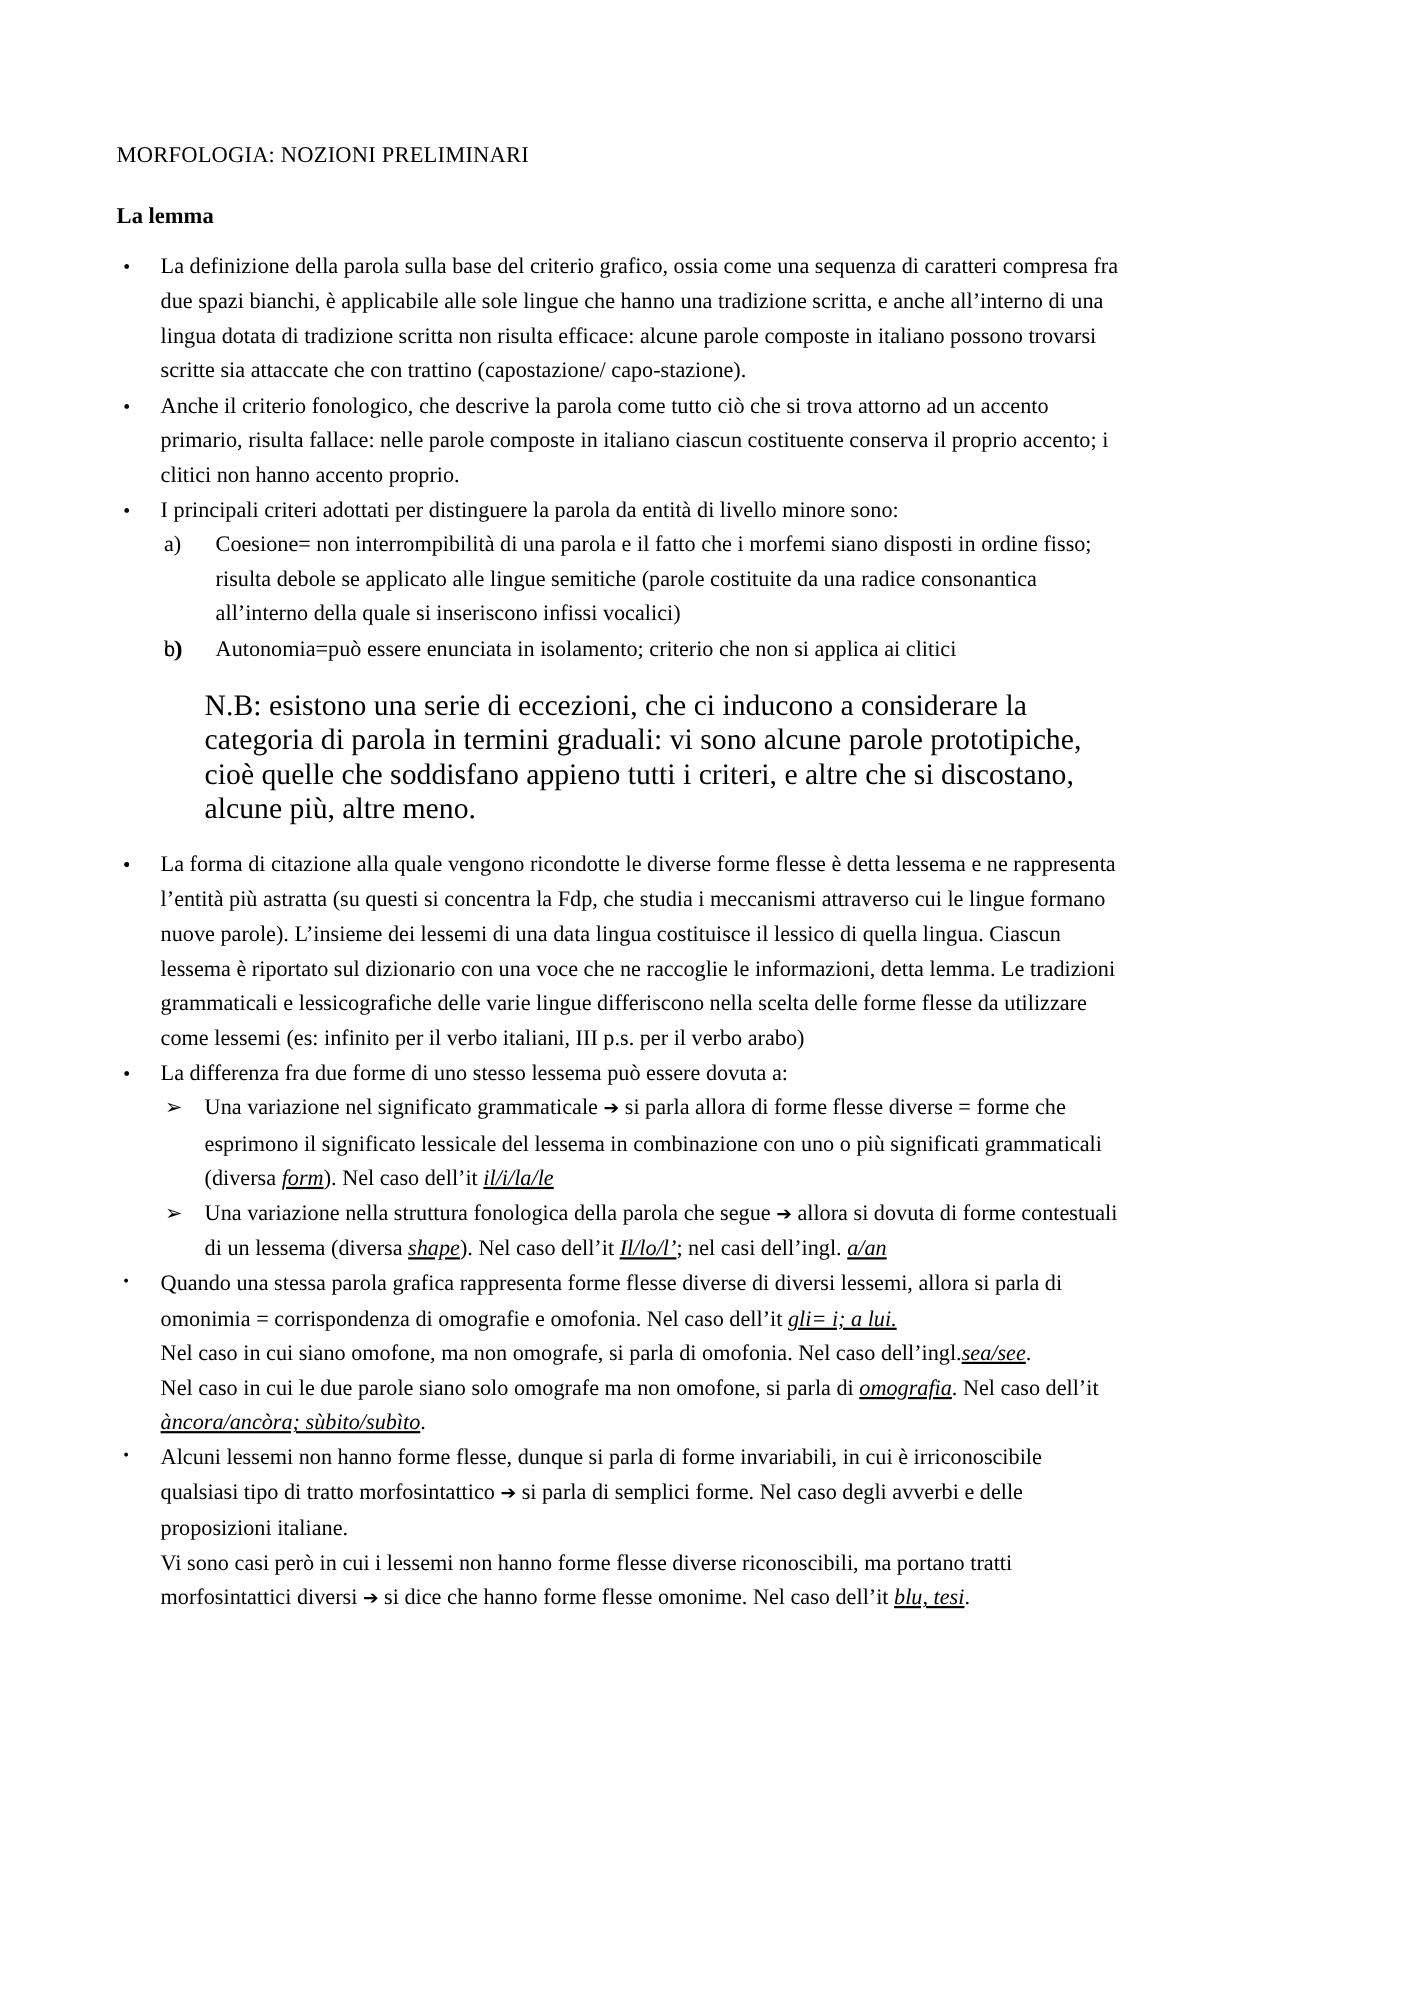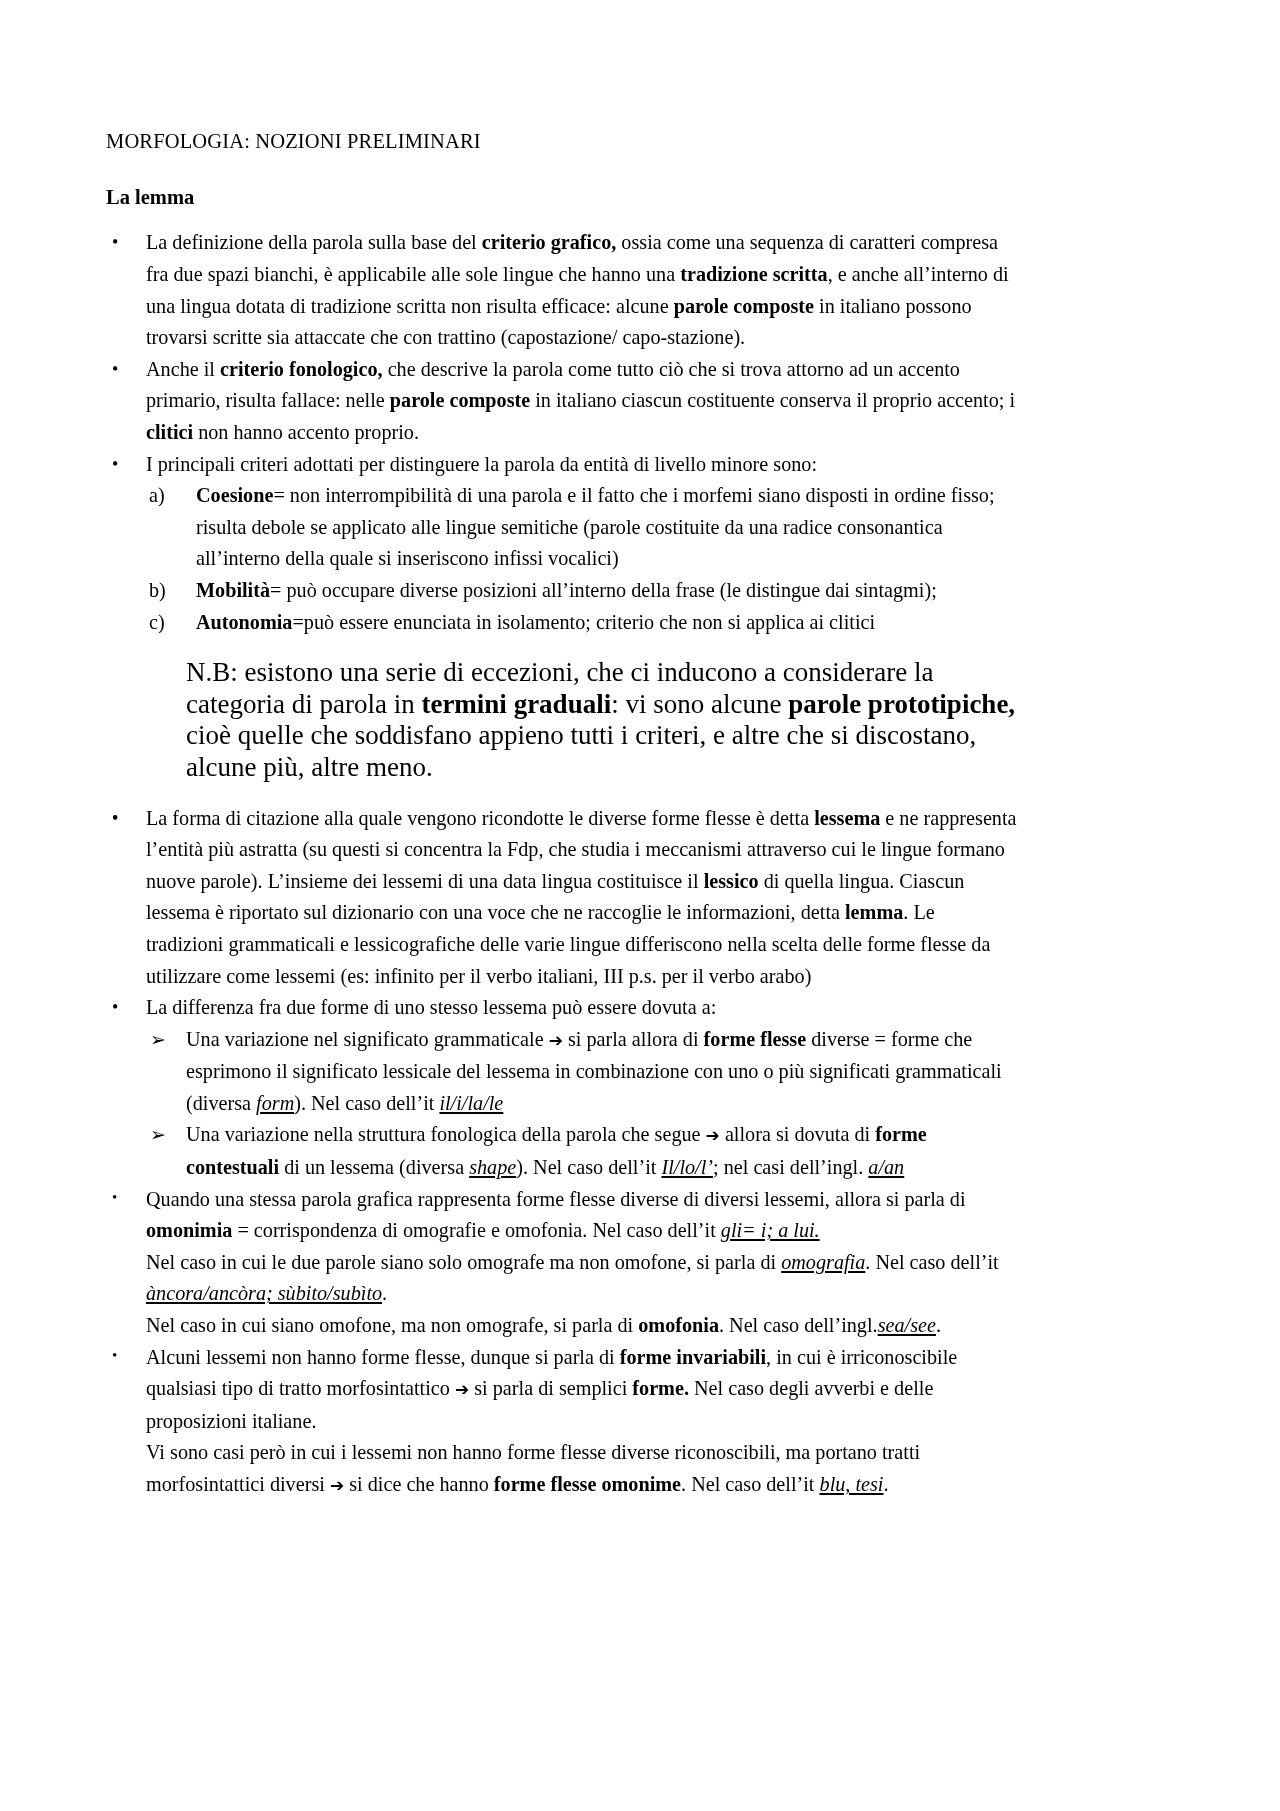--- a/index.html
+++ b/index.html
@@ -95,21 +95,21 @@
     top: 0;
     font-size: 19px;
   }
   .nb-block {
     padding-left: 40px;
     font-size: 27px;
     line-height: 31.6px;
     margin-top: 19px;
     margin-bottom: 19px;
   }
-  b, strong { font-weight: bold; text-align: right; }
+  b, strong { font-weight: normal; text-align: right; }
   i, em { font-style: italic; text-decoration: underline; }
   .arrow-glyph {
     font-family: "DejaVu Sans", sans-serif;
     font-weight: bold;
     font-size: 17px;
   }
 </style>
 </head>
 <body>
 
@@ -135,21 +135,20 @@
       <span class="dot">•</span>
       <span class="para">I principali criteri adottati per distinguere la parola da entità di livello minore sono:</span>
 
       <ol class="alpha">
         <li>
           <span class="marker">a)</span>
           <span><b>Coesione</b><span>= non interrompibilità di una parola e il fatto che i morfemi siano disposti in ordine fisso; risulta debole se applicato alle lingue semitiche (parole costituite da una radice consonantica all’interno della quale si inseriscono infissi vocalici)</span></span>
         </li>
         <li>
           <span class="marker">b)</span>
-          <span><b>Mobilità</b><span>= può occupare diverse posizioni all’interno della frase (le distingue dai sintagmi);</span></span>
         </li>
         <li>
           <span class="marker">c)</span>
           <span><b>Autonomia</b><span>=può essere enunciata in isolamento; criterio che non si applica ai clitici</span></span>
         </li>
       </ol>
 
       <div class="nb-block"><span>N.B: esistono una serie di eccezioni, che ci inducono a considerare la categoria di parola in </span><b>termini graduali</b><span>: vi sono alcune </span><b>parole prototipiche,</b><span> cioè quelle che soddisfano appieno tutti i criteri, e altre che si discostano, alcune più, altre meno.</span></div>
     </li>
 
@@ -174,22 +173,22 @@
         <li>
           <span class="arrowmark">➢</span>
           <span><span>Una variazione nella struttura fonologica della parola che segue </span><span class="arrow-glyph">➔</span><span> allora si dovuta di </span><b>forme contestuali</b><span> di un lessema (diversa </span><i>shape</i><span>). Nel caso dell’it </span><i>Il/lo/l’</i><span>; nel casi dell’ingl. </span><i>a/an</i></span>
         </li>
       </ul>
     </li>
 
     <li class="bullet tight-dot">
       <span class="dot">•</span>
       <span class="para"><span>Quando una stessa parola grafica rappresenta forme flesse diverse di diversi lessemi, allora si parla di </span><b>omonimia</b><span> = corrispondenza di omografie e omofonia. Nel caso dell’it </span><i>gli= i; a lui.</i></span>
+      <div class="para"><span>Nel caso in cui siano omofone, ma non omografe, si parla di </span><b>omofonia</b><span>. Nel caso dell’ingl.</span><i>sea/see</i><span>.</span></div>
       <div class="para"><span>Nel caso in cui le due parole siano solo omografe ma non omofone, si parla di </span><i>omografia</i><span>. Nel caso dell’it </span><i>àncora/ancòra; sùbito/subìto</i><span>.</span></div>
-      <div class="para"><span>Nel caso in cui siano omofone, ma non omografe, si parla di </span><b>omofonia</b><span>. Nel caso dell’ingl.</span><i>sea/see</i><span>.</span></div>
     </li>
 
     <li class="bullet tight-dot">
       <span class="dot">•</span>
       <span class="para"><span>Alcuni lessemi non hanno forme flesse, dunque si parla di </span><b>forme invariabili</b><span>, in cui è irriconoscibile qualsiasi tipo di tratto morfosintattico </span><span class="arrow-glyph">➔</span><span> si parla di semplici </span><b>forme.</b><span> Nel caso degli avverbi e delle proposizioni italiane.</span></span>
       <div class="para"><span>Vi sono casi però in cui i lessemi non hanno forme flesse diverse riconoscibili, ma portano tratti morfosintattici diversi </span><span class="arrow-glyph">➔</span><span> si dice che hanno </span><b>forme flesse omonime</b><span>. Nel caso dell’it </span><i>blu, tesi</i><span>.</span></div>
     </li>
 
   </ul>
 </div>

